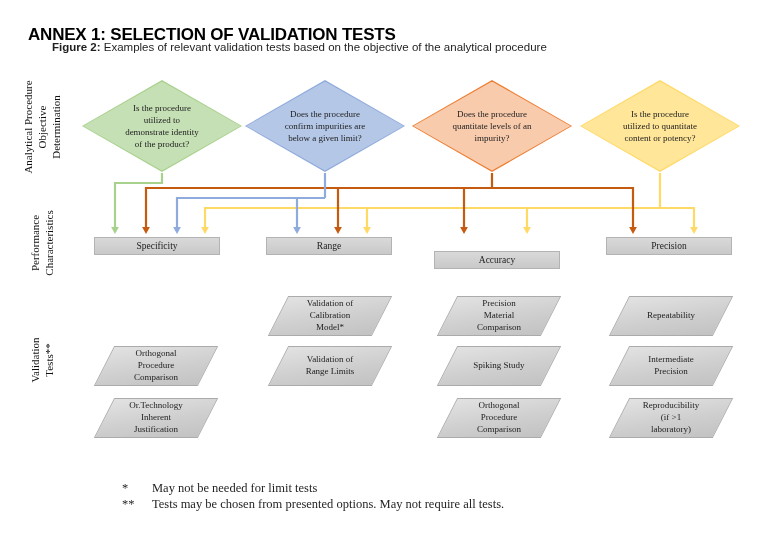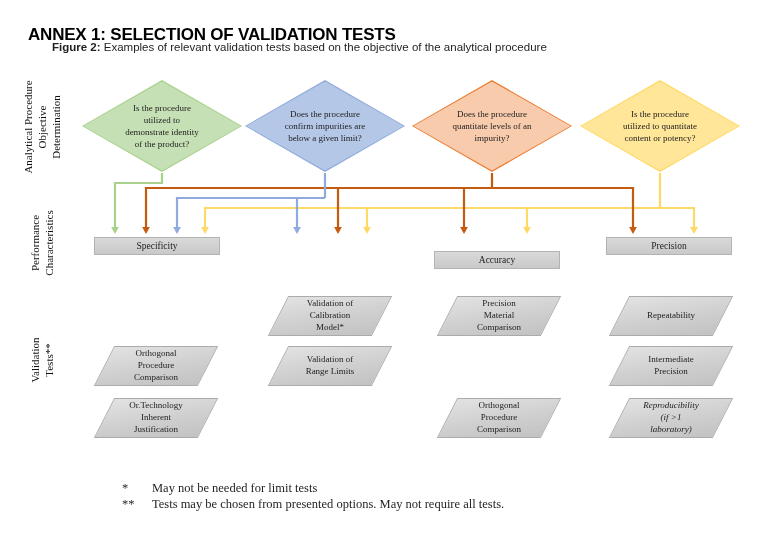--- a/index.html
+++ b/index.html
@@ -114,20 +114,21 @@
   <div class="diamond" style="left:580px;top:80px;">
     <div class="d-outer" style="background-color: rgb(255, 217, 102);"></div>
     <div class="d-inner" style="background-color: rgb(255, 230, 153);">
       <div class="d-text">Is the procedure
 utilized to quantitate
 content or potency?</div>
     </div>
   </div>
 
   <div class="cbox" style="left:94px;top:237px;">Specificity</div>
+  <div class="cbox" style="left:266px;top:237px;">Range</div>
   <div class="cbox" style="left:434px;top:251px;">Accuracy</div>
   <div class="cbox" style="left:606px;top:237px;">Precision</div>
 
   <div class="pgram" style="left:104px;top:346px;">
     <div class="pg-bg"></div>
     <div class="pg-text">Orthogonal
 Procedure
 Comparison</div>
   </div>
   <div class="pgram" style="left:104px;top:398px;">
@@ -148,37 +149,41 @@
     <div class="pg-text">Validation of
 Range Limits</div>
   </div>
 
   <div class="pgram" style="left:447px;top:296px;">
     <div class="pg-bg"></div>
     <div class="pg-text">Precision
 Material
 Comparison</div>
   </div>
+  <div class="pgram" style="left:447px;top:346px;">
+    <div class="pg-bg"></div>
+    <div class="pg-text">Spiking Study</div>
+  </div>
   <div class="pgram" style="left:447px;top:398px;">
     <div class="pg-bg"></div>
     <div class="pg-text">Orthogonal
 Procedure
 Comparison</div>
   </div>
 
   <div class="pgram" style="left:619px;top:296px;">
     <div class="pg-bg"></div>
     <div class="pg-text">Repeatability</div>
   </div>
   <div class="pgram" style="left:619px;top:346px;">
     <div class="pg-bg"></div>
     <div class="pg-text">Intermediate
 Precision</div>
   </div>
-  <div class="pgram" style="left:619px;top:398px;font-style:italic;">
+  <div class="pgram" style="left:619px;top:398px;">
     <div class="pg-bg"></div>
     <div class="pg-text">Reproducibility
 (if &gt;1
 laboratory)</div>
   </div>
 
   <div class="footnotes">
     <div class="fn-line">
       <span class="fn-marker">*</span>
       <span class="fn-text">May not be needed for limit tests</span>

